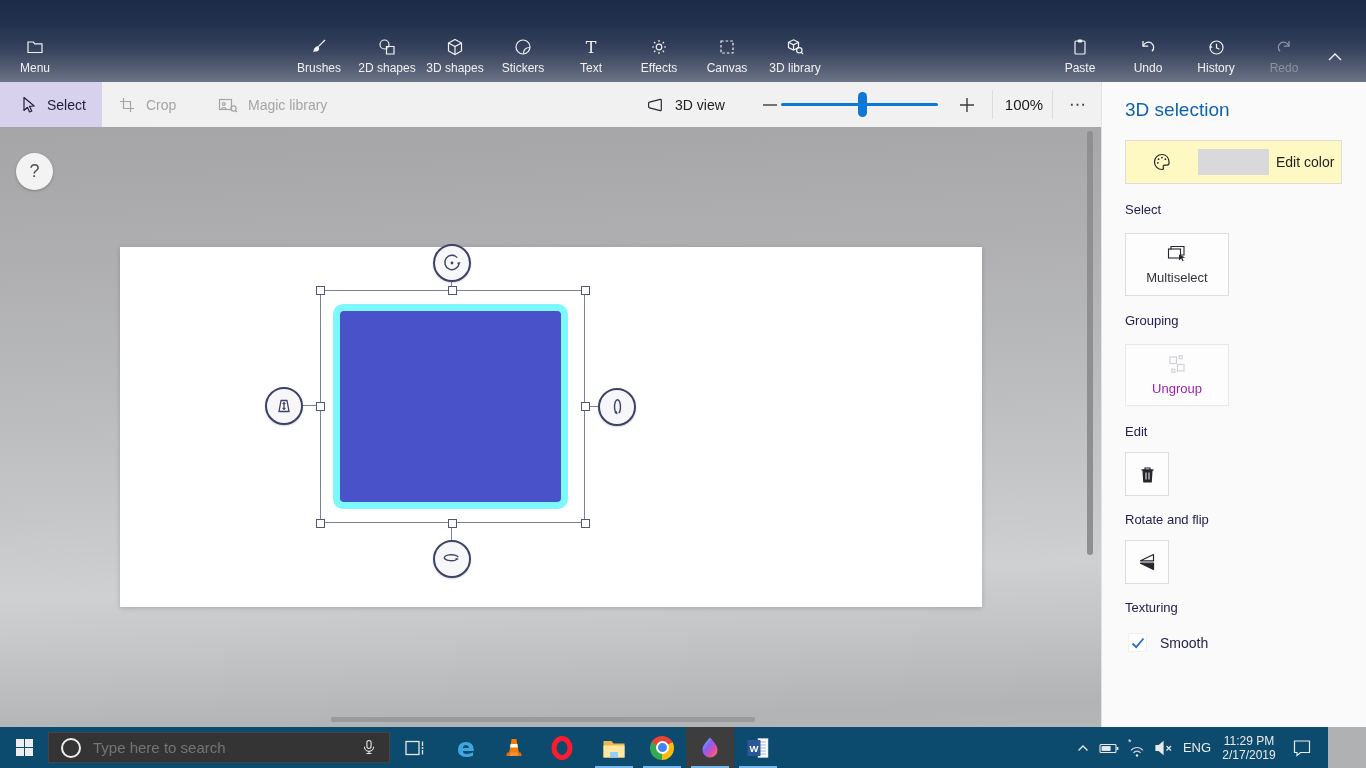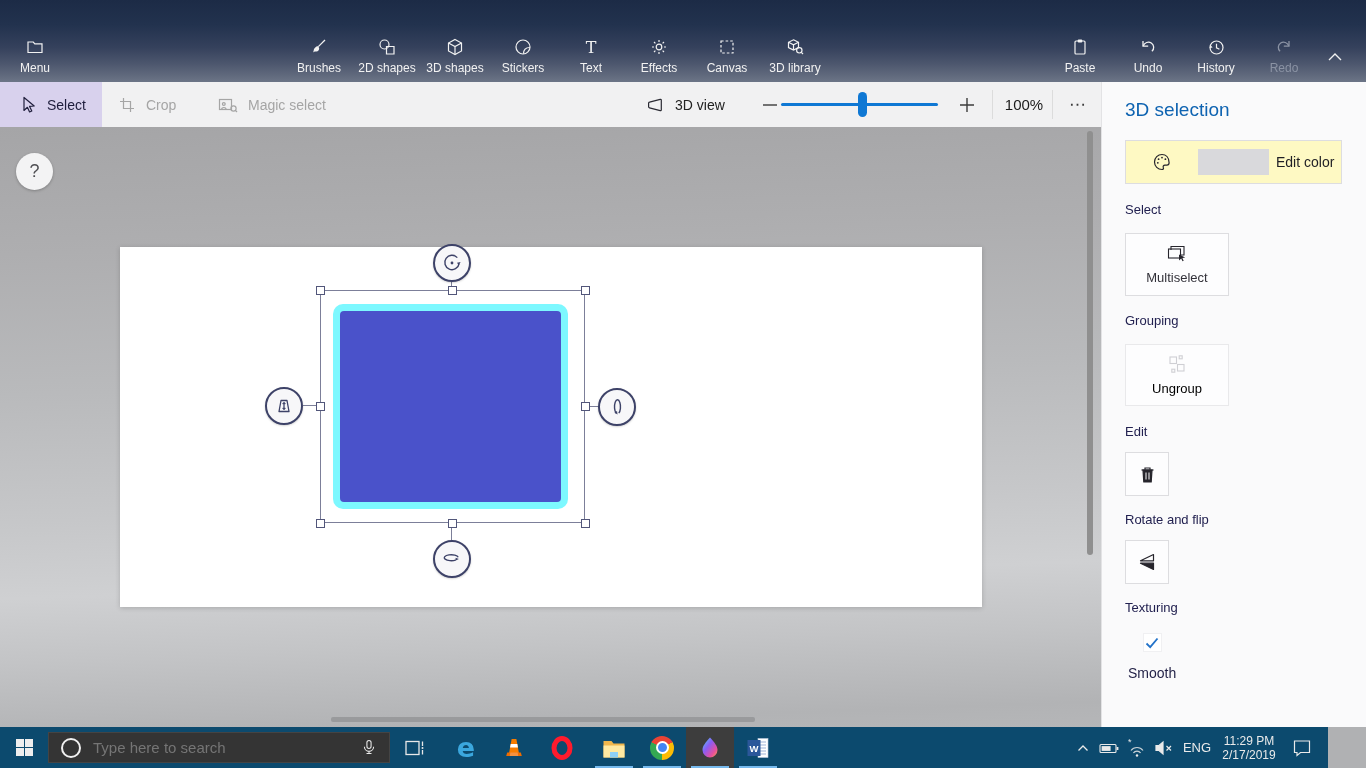--- a/index.html
+++ b/index.html
@@ -48,28 +48,28 @@
   .vscroll { position:absolute; left:1087px; top:4px; width:6px; height:424px; background:#8f8f8f; border-radius:3px; }
   .hscroll { position:absolute; left:331px; top:590px; width:424px; height:5px; background:#999a9c; border-radius:2px; }
 
   
   .panel { position:absolute; left:1101px; top:82px; width:265px; height:645px; background:#fafafb; border-left:1px solid #e3e3e5; }
   .panel-title { position:absolute; left:23px; top:17px; font-size:19px; color:#0e63b1; }
   .phead { position:absolute; left:23px; font-size:13px; color:#222150; }
   .pbtn { position:absolute; background:#fdfdfe; border:1px solid #dddde0; color:#26252c; display:flex; flex-direction:column; align-items:center; justify-content:center; gap:7px; }
   .pbtn span { font-size:13px; color:#33323a; }
   .pbtn.disabled { border-color:#e9e9eb; color:#cfcfd4; }
-  .pbtn.disabled span { color:#000000;text-align:right; }
+  .pbtn.disabled span { color:#a21caf;text-align:right; }
   .editcolor-btn { position:absolute; left:23px; top:58px; width:217px; height:44px; background:#fef9c3; border:1px solid #dddde0; display:flex; flex-direction:row; align-items:center; gap:0; }
   .editcolor-btn .ec-icon { width:56px; display:flex; justify-content:center; color:#26252c; }
   .editcolor-btn .ec-sep { width:1px; height:26px; background:#d9d9dc; }
   .editcolor-btn span { flex:1; text-align:center; font-size:14px; color:#1f1f24; }
   .sqbtn { width:44px; height:44px; }
   .btnrow { position:absolute; left:23px; width:217px; display:flex; justify-content:space-between; }
-  .check-row { position:absolute; left:26px; top:551px; display:flex; align-items:center; gap:13px;flex-direction:column; }
+  .check-row { position:absolute; left:26px; top:551px; display:flex; align-items:center; gap:13px; }
   .checkbox { width:19px; height:19px; background:#ffffff; border:1px solid #f0f0f2; display:flex; align-items:center; justify-content:center; }
   .check-row span { font-size:14px; color:#201f45; }
 
   
   .watermark { position:absolute; left:1073px; top:649px; z-index:30; pointer-events:none; }
   .watermark .l1 { font-size:20px; color:rgba(118,118,124,.62); }
   .watermark .l2 { font-size:15px; color:rgba(130,130,136,.6); margin-top:4px; white-space:nowrap; }
 
   
   .taskbar { position:absolute; left:0; top:727px; width:1328px; height:41px; background:#0c4a6e; color:#eaeaea; z-index:40; }
@@ -220,21 +220,21 @@
       <span>Crop</span>
     </div>
     <div class="t2-item disabled" style="left:218px;">
       <svg width="20" height="18" viewBox="0 0 20 18" fill="none" stroke="#a5a5a5" stroke-width="1.2">
           <rect x="1.5" y="3.5" width="12" height="10"></rect>
           <circle cx="5.8" cy="8" r="1.4"></circle>
           <path d="M3.4,13.5 C4,10.8 7.7,10.8 8.3,13.5"></path>
           <circle cx="15.5" cy="12.5" r="2.6"></circle>
           <path d="M17.4,14.4 L19,16"></path>
         </svg>
-      <span>Magic select</span>
+      <span>Magic library</span>
     </div>
 
     <div class="t2-item" style="left:645px;">
       <svg width="20" height="18" viewBox="0 0 20 18" fill="none" stroke="#2a2a33" stroke-width="1.2" stroke-linejoin="round">
           <path d="M4.5,6.2 L15.2,3.4 Q16.3,3.2 16.3,4.3 V13.7 Q16.3,14.8 15.2,14.6 L4.5,11.8 Q3.6,11.6 3.6,10.7 V7.3 Q3.6,6.4 4.5,6.2 Z"></path>
         </svg>
       <span>3D view</span>
     </div>
 
     <button style="position:absolute;left:755px;top:0;width:30px;height:45px;background:none;border:none;display:flex;align-items:center;justify-content:center;">

